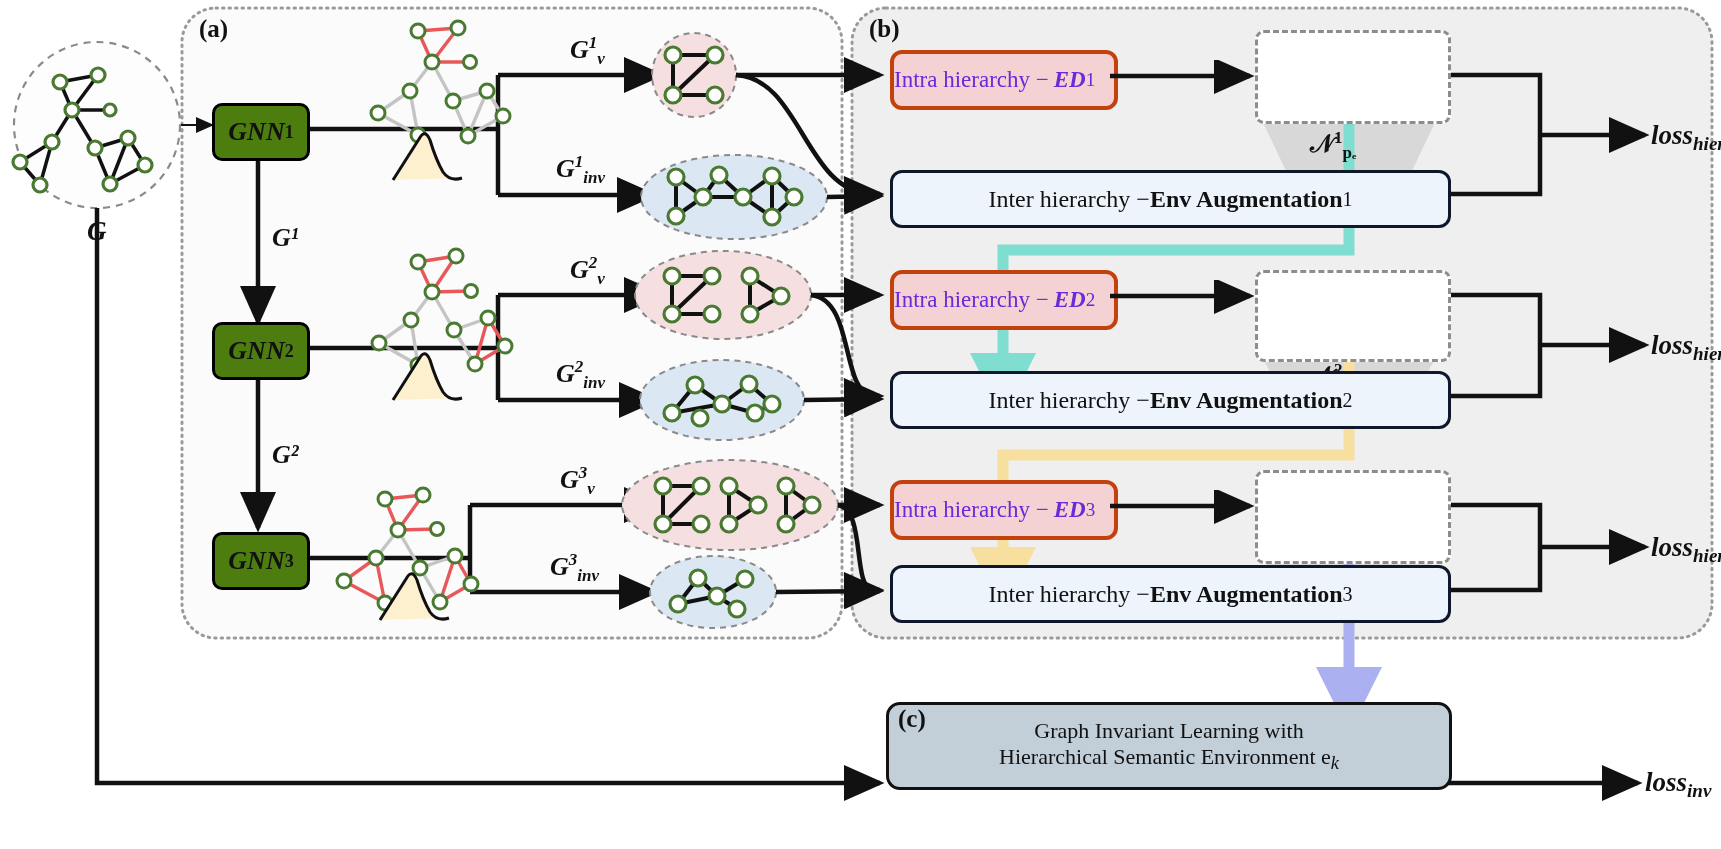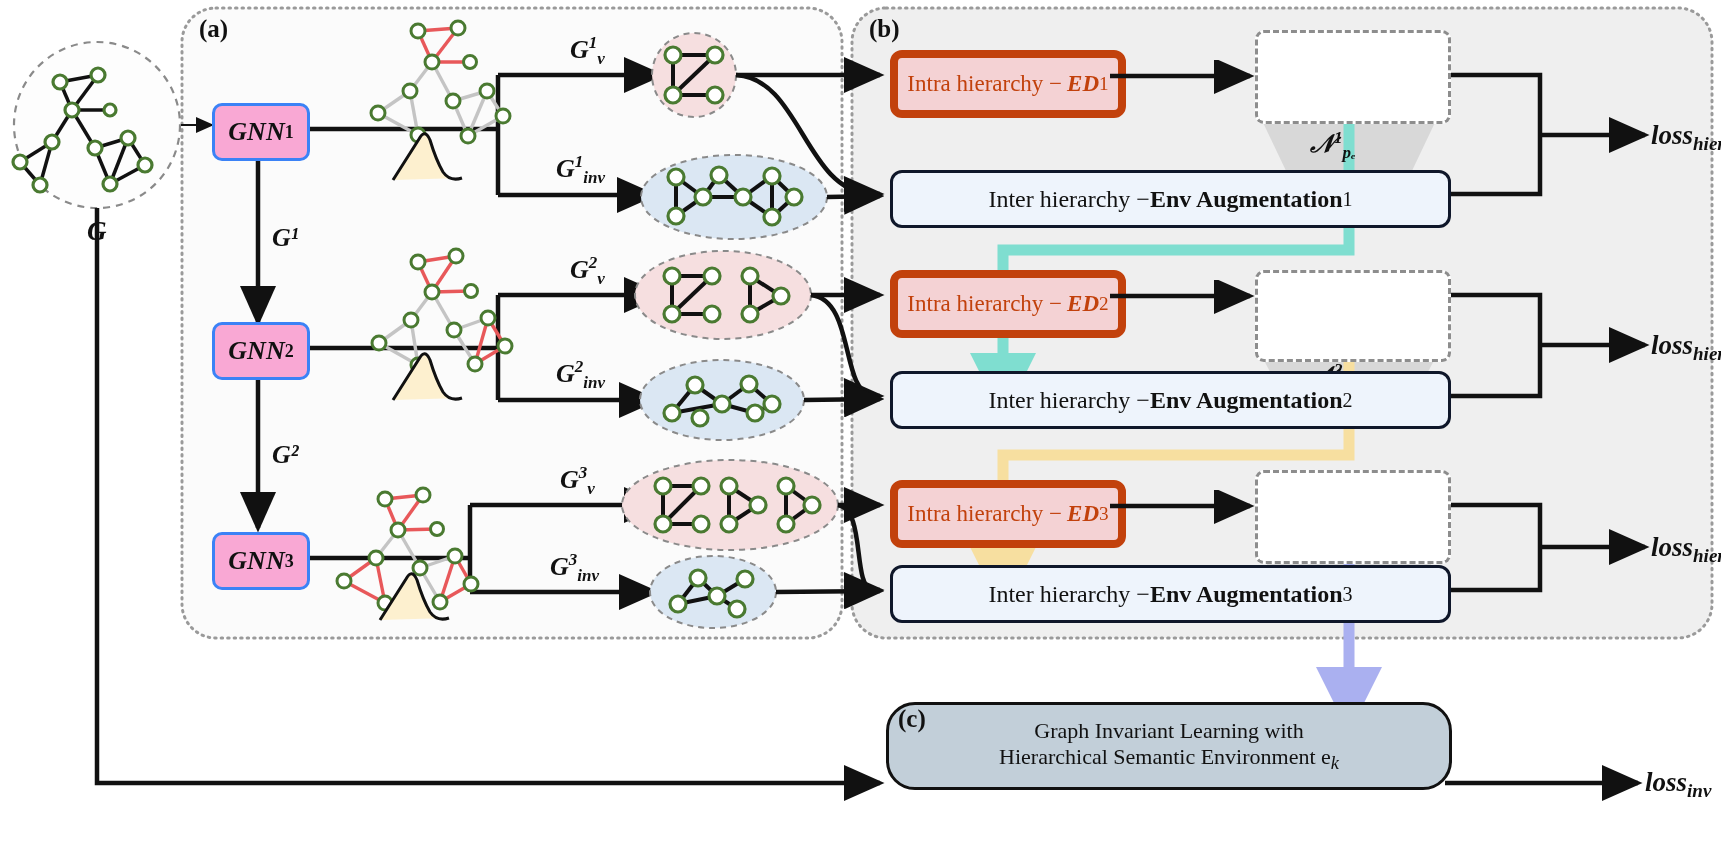--- a/index.html
+++ b/index.html
@@ -1,39 +1,39 @@
 <!DOCTYPE html>
 <html><head>
 <meta charset="utf-8">
 <style>
   html,body{margin:0;padding:0;background:#fff;}
   body{width:1721px;height:849px;font-family:"Liberation Serif",serif;overflow:hidden;}
   #root{position:relative;width:1721px;height:849px;}
   svg#canvas{position:absolute;left:0;top:0;width:1721px;height:849px;}
   .lbl{position:absolute;white-space:nowrap;line-height:1;}
   .panel-tag{font-weight:bold;font-size:25px;color:#111;font-family:"Liberation Serif",serif;}
-  .gnn-box{position:absolute;background:#f9a8d4;border:3px solid #3b82f6;border-radius:10px;
+  .gnn-box{position:absolute;background:#4d7c0f;border:3px solid #000000;border-radius:10px;
            display:flex;align-items:center;justify-content:center;
            font-style:italic;font-weight:bold;font-size:26px;color:#111;}
   .gnn-box sub{font-size:18px;font-style:normal;font-weight:bold;}
-  .intra-box{position:absolute;background:#f4d2d4;border:8px solid #c2410c;border-radius:12px;
-             display:flex;align-items:center;justify-content:center;font-size:23px;color:#c2410c;}
+  .intra-box{position:absolute;background:#f4d2d4;border:4px solid #c2410c;border-radius:12px;
+             display:flex;align-items:center;justify-content:flex-start;font-size:23px;color:#6d28d9;}
   .intra-box b{font-style:italic;font-weight:bold;margin-left:5px;}
   .inter-box{position:absolute;background:#eef4fc;border:3px solid #0f172a;border-radius:12px;
              display:flex;align-items:center;justify-content:center;font-size:24px;color:#111;}
   .inter-box b{font-weight:bold;font-family:Liberation Serif, serif;}
   .gil-box{position:absolute;background:#c2cfd9;border:3px solid #111;border-radius:14px;
            display:flex;flex-direction:column;align-items:center;justify-content:center;
            font-size:22px;color:#111;text-align:center;}
   .mathlbl{position:absolute;font-family:"Liberation Serif",serif;font-style:italic;
            font-weight:bold;font-size:26px;color:#111;white-space:nowrap;}
   .loss-lbl{position:absolute;font-family:"Liberation Serif",serif;font-style:italic;
             font-weight:bold;font-size:27px;color:#111;white-space:nowrap;}
   .loss-lbl sub{font-size:19px;}
-  .npe-lbl{position:absolute;font-family:"Liberation Serif",serif;font-style:italic;
+  .npe-lbl{position:absolute;font-family:"Liberation Serif",serif;
            font-weight:bold;font-size:25px;color:#111;white-space:nowrap;}
   .npe-lbl sub{font-size:17px;}
   .npe-lbl sup{font-size:17px;}
   .sub-sm{font-size:17px;}
   .hist-frame{position:absolute;background:#fff;border:3px dashed #8d8d8d;border-radius:9px;}
   .g-lbl{position:absolute;font-style:italic;font-weight:bold;font-size:27px;color:#111;}
 </style>
 </head>
 <body>
 
@@ -555,21 +555,21 @@
 <div class="loss-lbl" style="left:1651px;top:120px;">
   <span>loss</span><sub>hier1</sub>
 </div>
 <div class="loss-lbl" style="left:1651px;top:330px;">
   <span>loss</span><sub>hier2</sub>
 </div>
 <div class="loss-lbl" style="left:1651px;top:532px;">
   <span>loss</span><sub>hier3</sub>
 </div>
 
-<div class="gil-box" style="left:886px;top:702px;width:560px;height:82px;border-radius:29px;">
+<div class="gil-box" style="left:886px;top:702px;width:560px;height:82px;">
   <div>Graph Invariant Learning with</div>
   <div>
     <span>Hierarchical Semantic Environment e</span><sub style="font-style:italic;">k</sub>
   </div>
 </div>
 <div class="lbl panel-tag" style="left:898px;top:706px;">(c)</div>
 
 <div class="loss-lbl" style="left:1645px;top:767px;">
   <span>loss</span><sub>inv</sub>
 </div>

